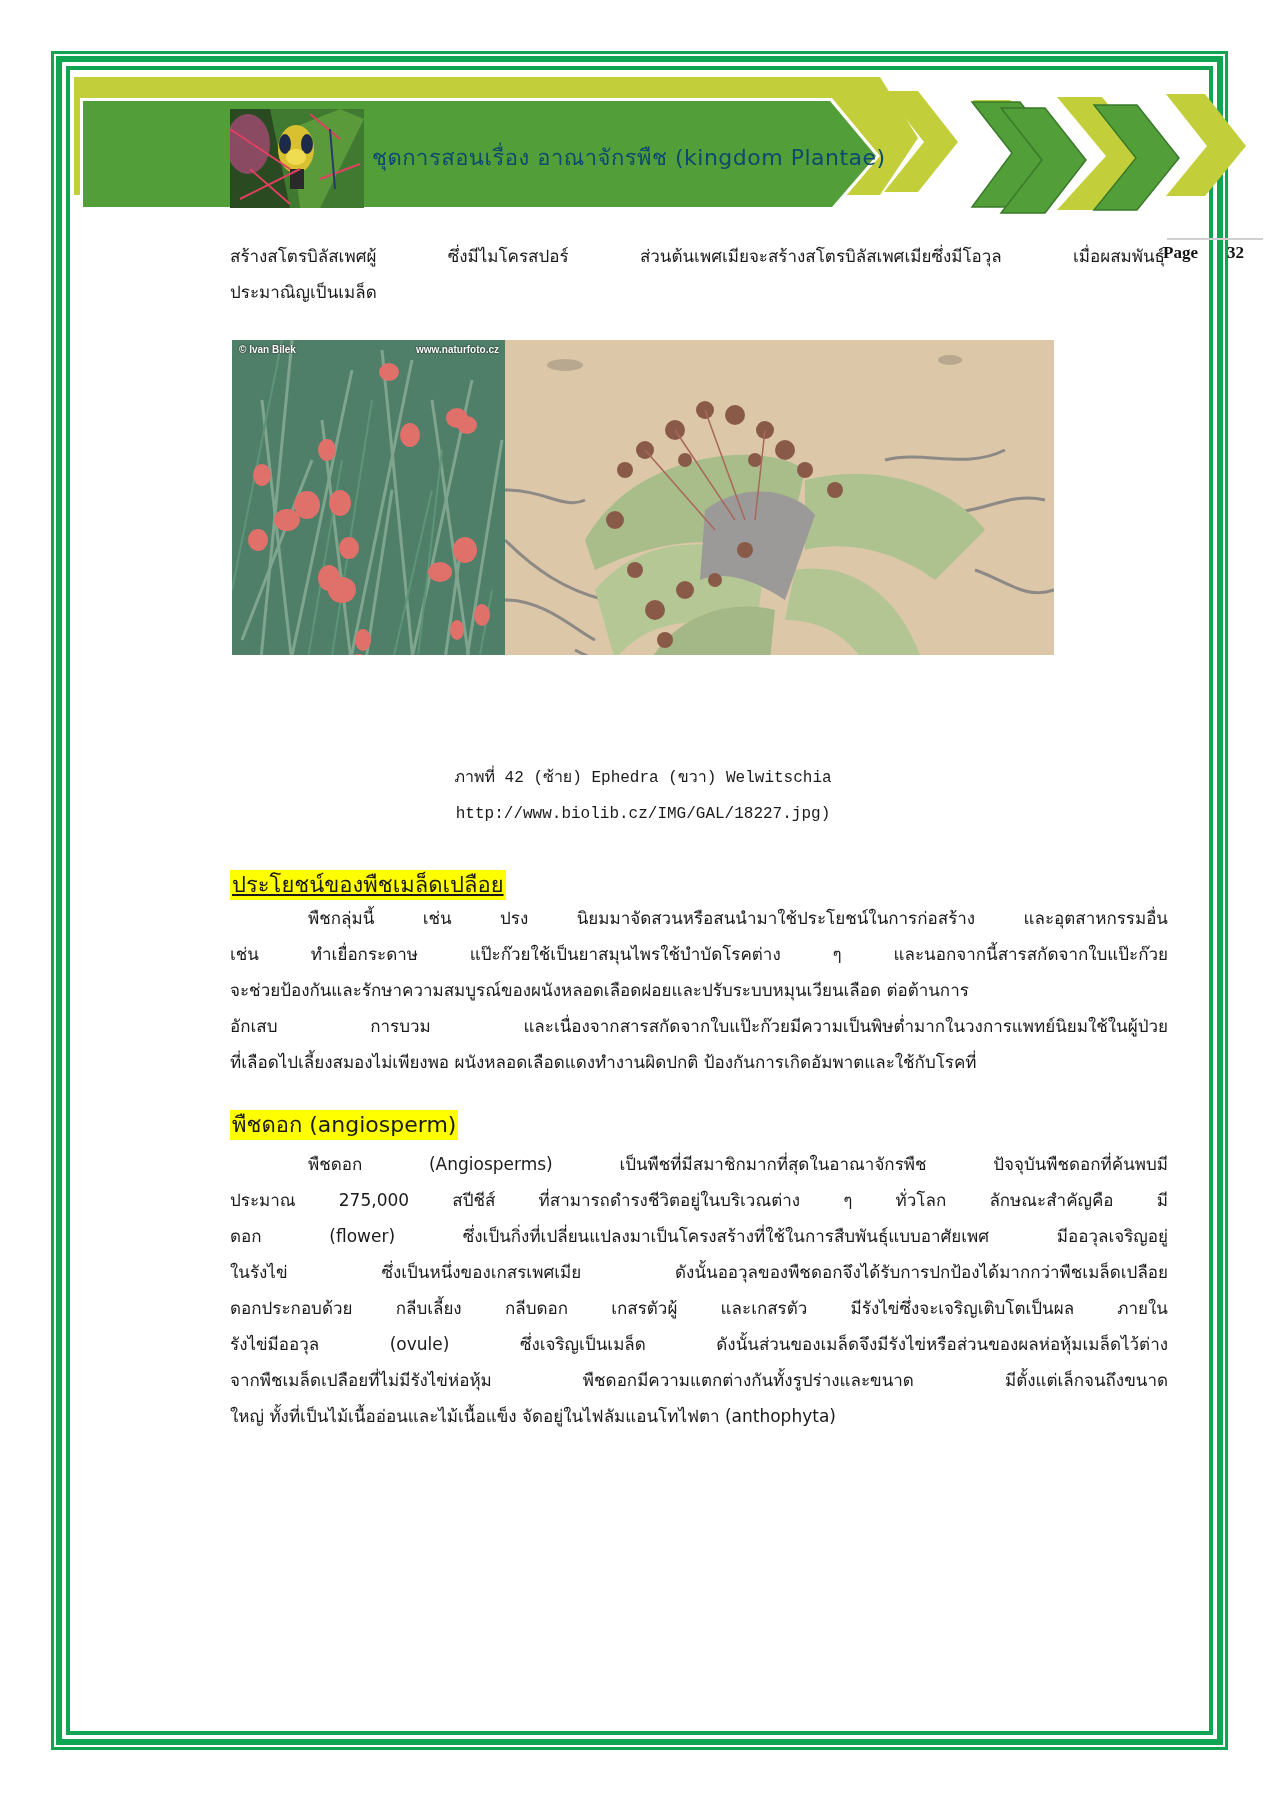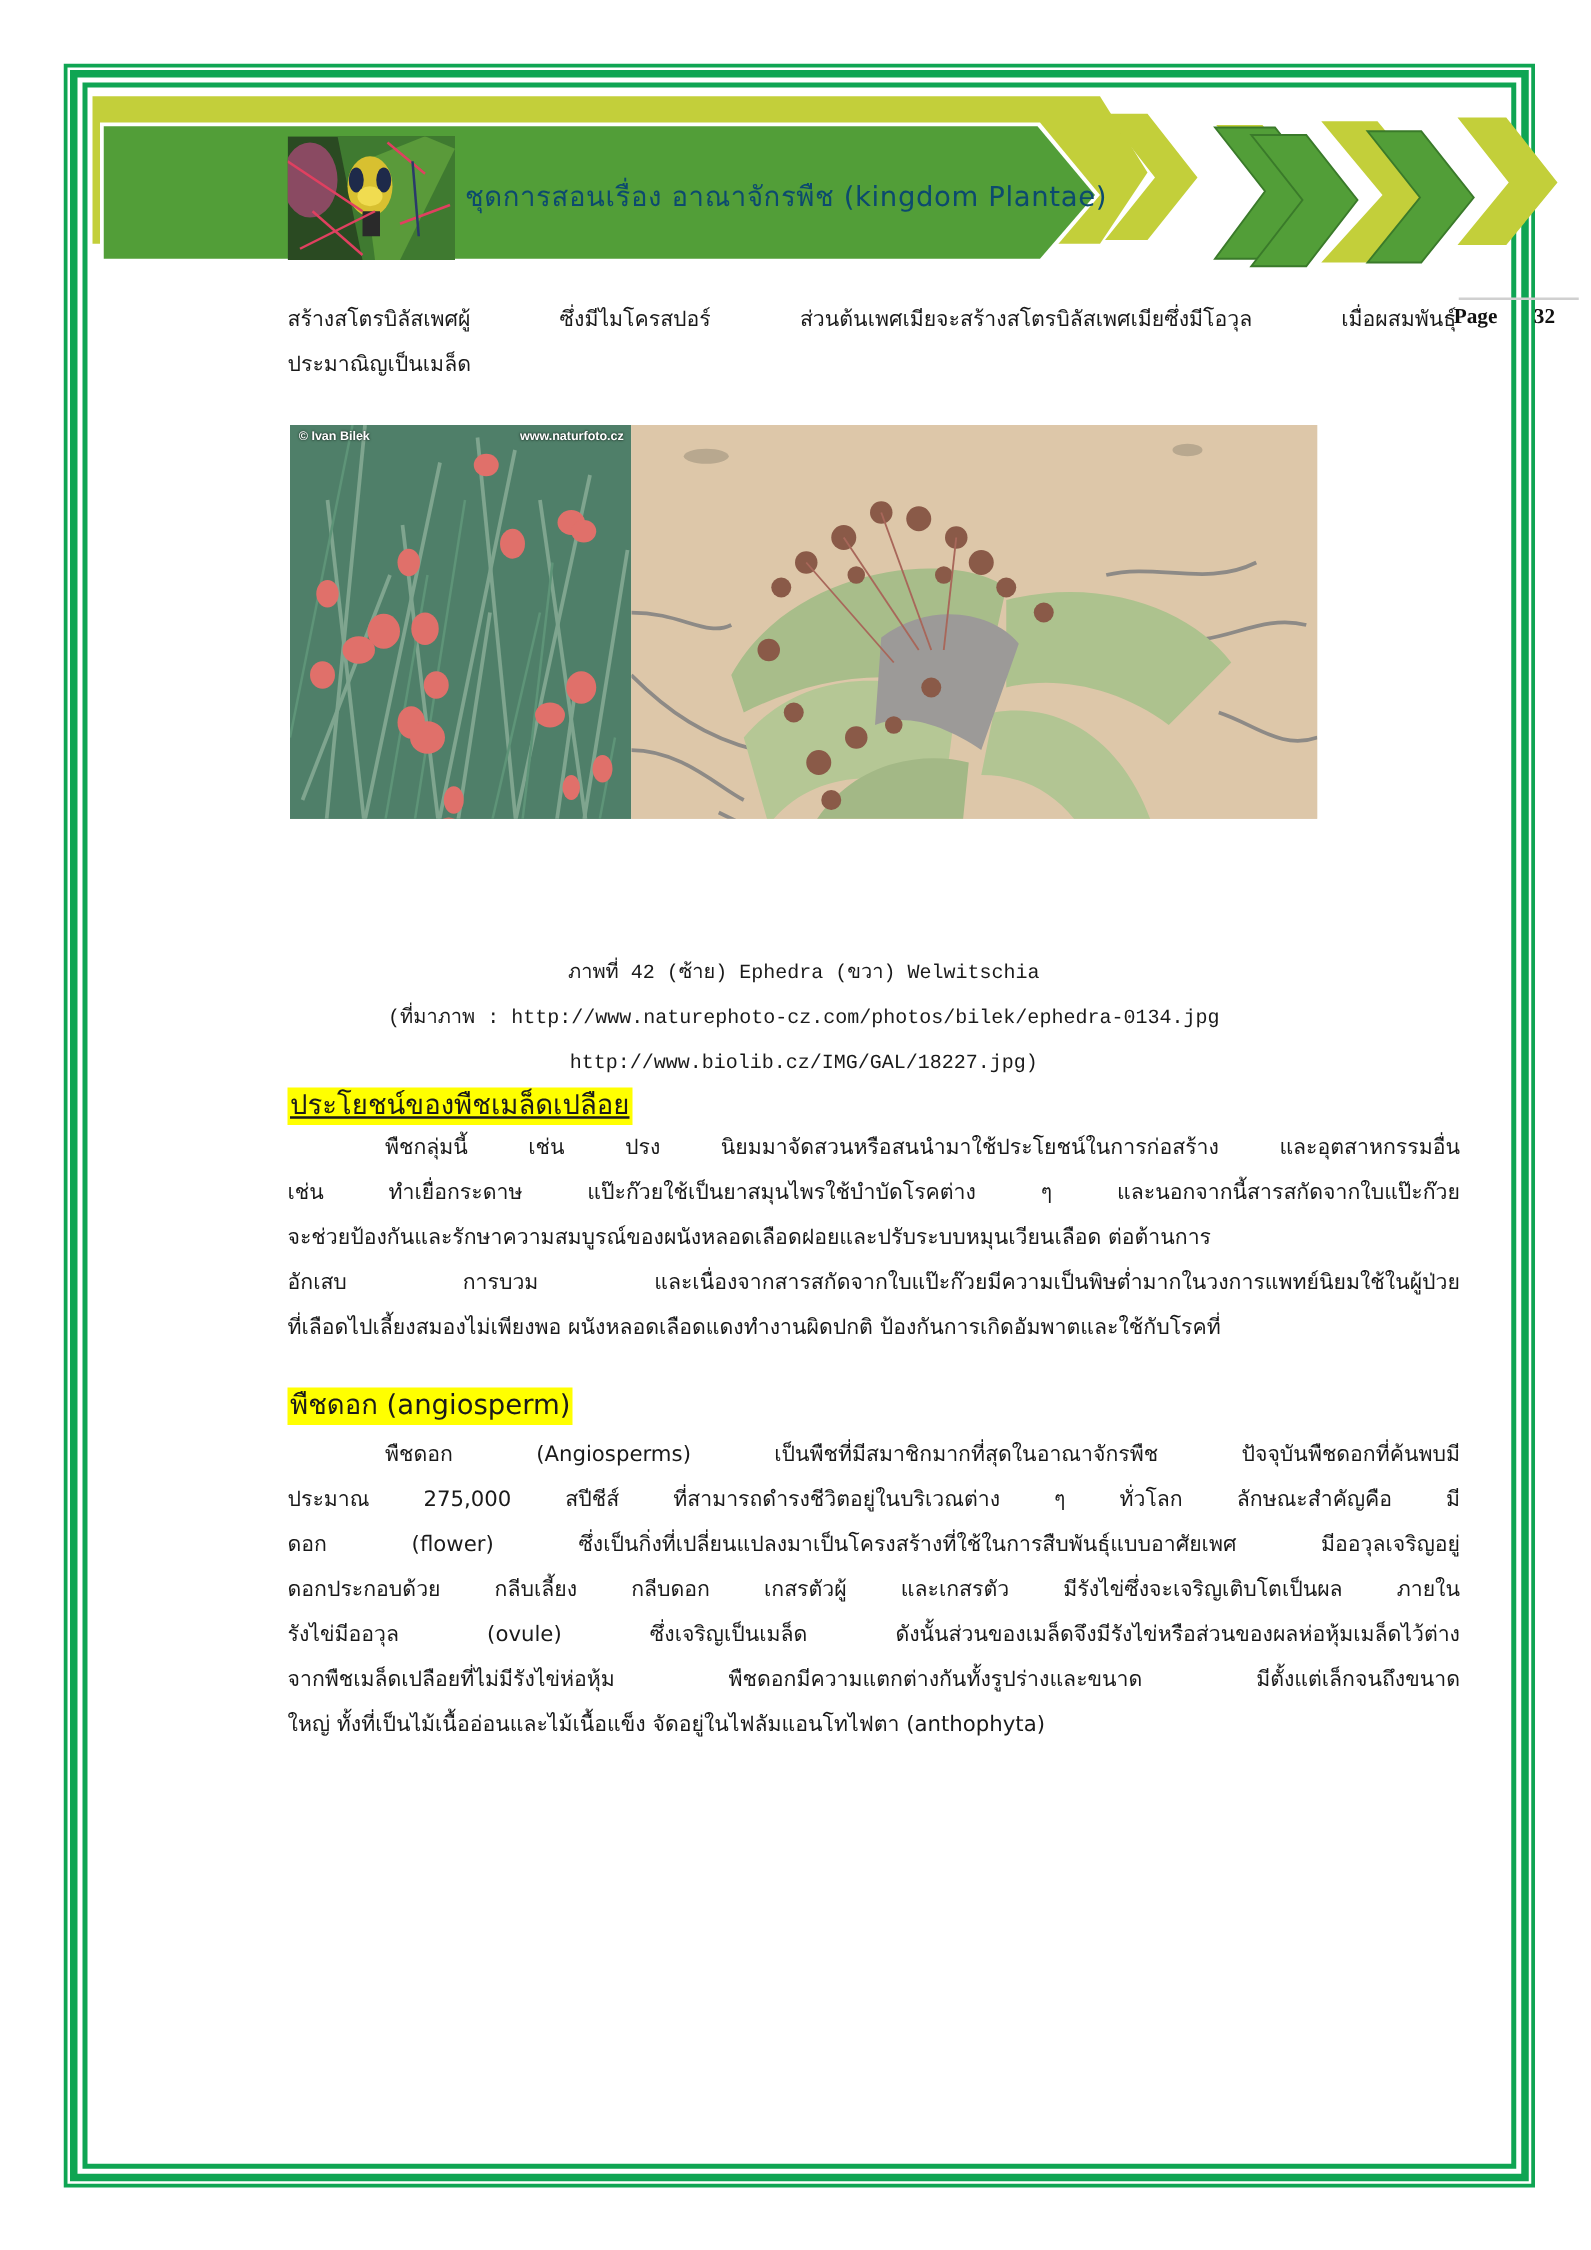--- a/index.html
+++ b/index.html
@@ -206,35 +206,35 @@
           <line x1="200" y1="70" x2="240" y2="180"></line>
         <line x1="260" y1="90" x2="250" y2="180"></line>
           <line x1="140" y1="110" x2="210" y2="190"></line>
       </g>
     </svg>
   </div>
 </div>
 
 <div class="caption" style="top:760px;">
   <div class="line">ภาพที่  42  (ซ้าย)  Ephedra  (ขวา)  Welwitschia</div>
-  <div class="line">(ที่มาภาพ  :  http://www.naturephoto-cz.com/photos/bilek/ephedra-0134.jpg</div>
   <div class="line">http://www.biolib.cz/IMG/GAL/18227.jpg)</div>
 </div>
 
 <div class="text" style="top:870px; width:938px;">
   <div style="height:30px;"><span class="heading underline">ประโยชน์ของพืชเมล็ดเปลือย</span></div>
   <div class="line justify indent">พืชกลุ่มนี้  เช่น  ปรง  นิยมมาจัดสวนหรือสนนำมาใช้ประโยชน์ในการก่อสร้าง  และอุตสาหกรรมอื่น</div>
   <div class="line justify">เช่น  ทำเยื่อกระดาษ  แป๊ะก๊วยใช้เป็นยาสมุนไพรใช้บำบัดโรคต่าง  ๆ  และนอกจากนี้สารสกัดจากใบแป๊ะก๊วย</div>
   <div class="line">จะช่วยป้องกันและรักษาความสมบูรณ์ของผนังหลอดเลือดฝอยและปรับระบบหมุนเวียนเลือด  ต่อต้านการ</div>
   <div class="line justify">อักเสบ  การบวม  และเนื่องจากสารสกัดจากใบแป๊ะก๊วยมีความเป็นพิษต่ำมากในวงการแพทย์นิยมใช้ในผู้ป่วย</div>
   <div class="line">ที่เลือดไปเลี้ยงสมองไม่เพียงพอ  ผนังหลอดเลือดแดงทำงานผิดปกติ  ป้องกันการเกิดอัมพาตและใช้กับโรคที่</div>
 </div>
 
 <div class="text" style="top:1110px; width:938px;">
   <div style="height:36px;"><span class="heading">พืชดอก  (angiosperm)</span></div>
   <div class="line justify indent">พืชดอก  (Angiosperms)  เป็นพืชที่มีสมาชิกมากที่สุดในอาณาจักรพืช  ปัจจุบันพืชดอกที่ค้นพบมี</div>
   <div class="line justify">ประมาณ  275,000  สปีชีส์  ที่สามารถดำรงชีวิตอยู่ในบริเวณต่าง  ๆ  ทั่วโลก  ลักษณะสำคัญคือ  มี</div>
   <div class="line justify">ดอก  (flower)  ซึ่งเป็นกิ่งที่เปลี่ยนแปลงมาเป็นโครงสร้างที่ใช้ในการสืบพันธุ์แบบอาศัยเพศ  มีออวุลเจริญอยู่</div>
+  <div class="line justify">ในรังไข่  ซึ่งเป็นหนึ่งของเกสรเพศเมีย  ดังนั้นออวุลของพืชดอกจึงได้รับการปกป้องได้มากกว่าพืชเมล็ดเปลือย</div>
   <div class="line justify">ดอกประกอบด้วย  กลีบเลี้ยง  กลีบดอก  เกสรตัวผู้  และเกสรตัว  มีรังไข่ซึ่งจะเจริญเติบโตเป็นผล  ภายใน</div>
   <div class="line justify">รังไข่มีออวุล  (ovule)  ซึ่งเจริญเป็นเมล็ด  ดังนั้นส่วนของเมล็ดจึงมีรังไข่หรือส่วนของผลห่อหุ้มเมล็ดไว้ต่าง</div>
   <div class="line justify">จากพืชเมล็ดเปลือยที่ไม่มีรังไข่ห่อหุ้ม  พืชดอกมีความแตกต่างกันทั้งรูปร่างและขนาด  มีตั้งแต่เล็กจนถึงขนาด</div>
   <div class="line">ใหญ่  ทั้งที่เป็นไม้เนื้ออ่อนและไม้เนื้อแข็ง  จัดอยู่ในไฟลัมแอนโทไฟตา  (anthophyta)</div>
 </div>
 
 </body></html>

